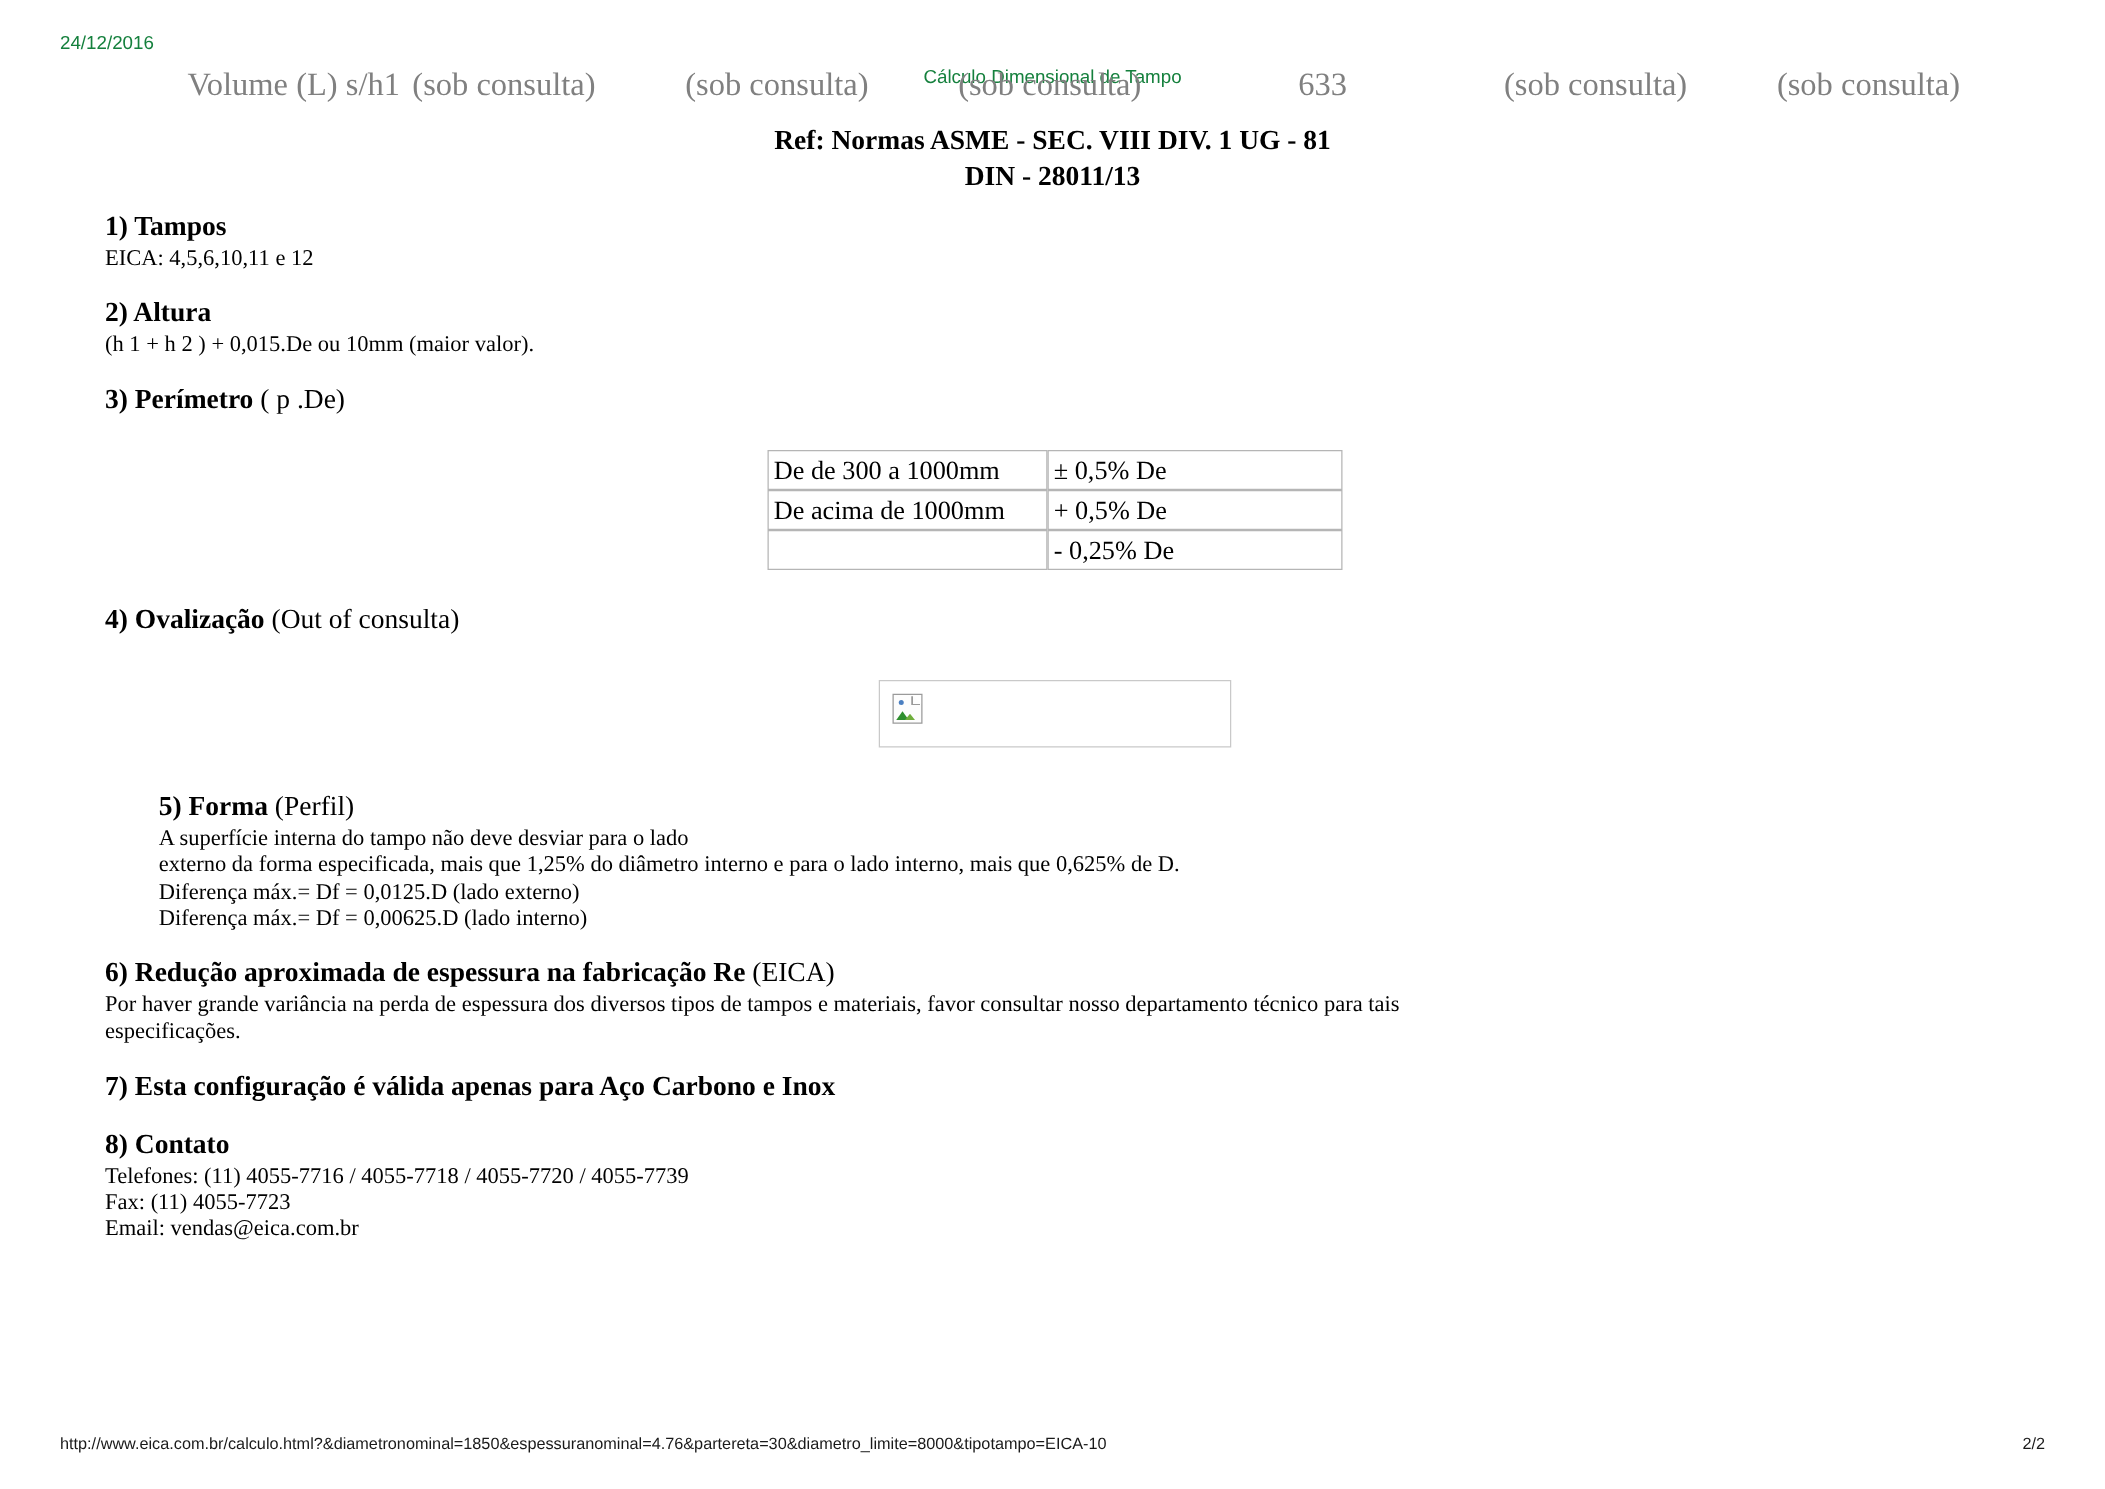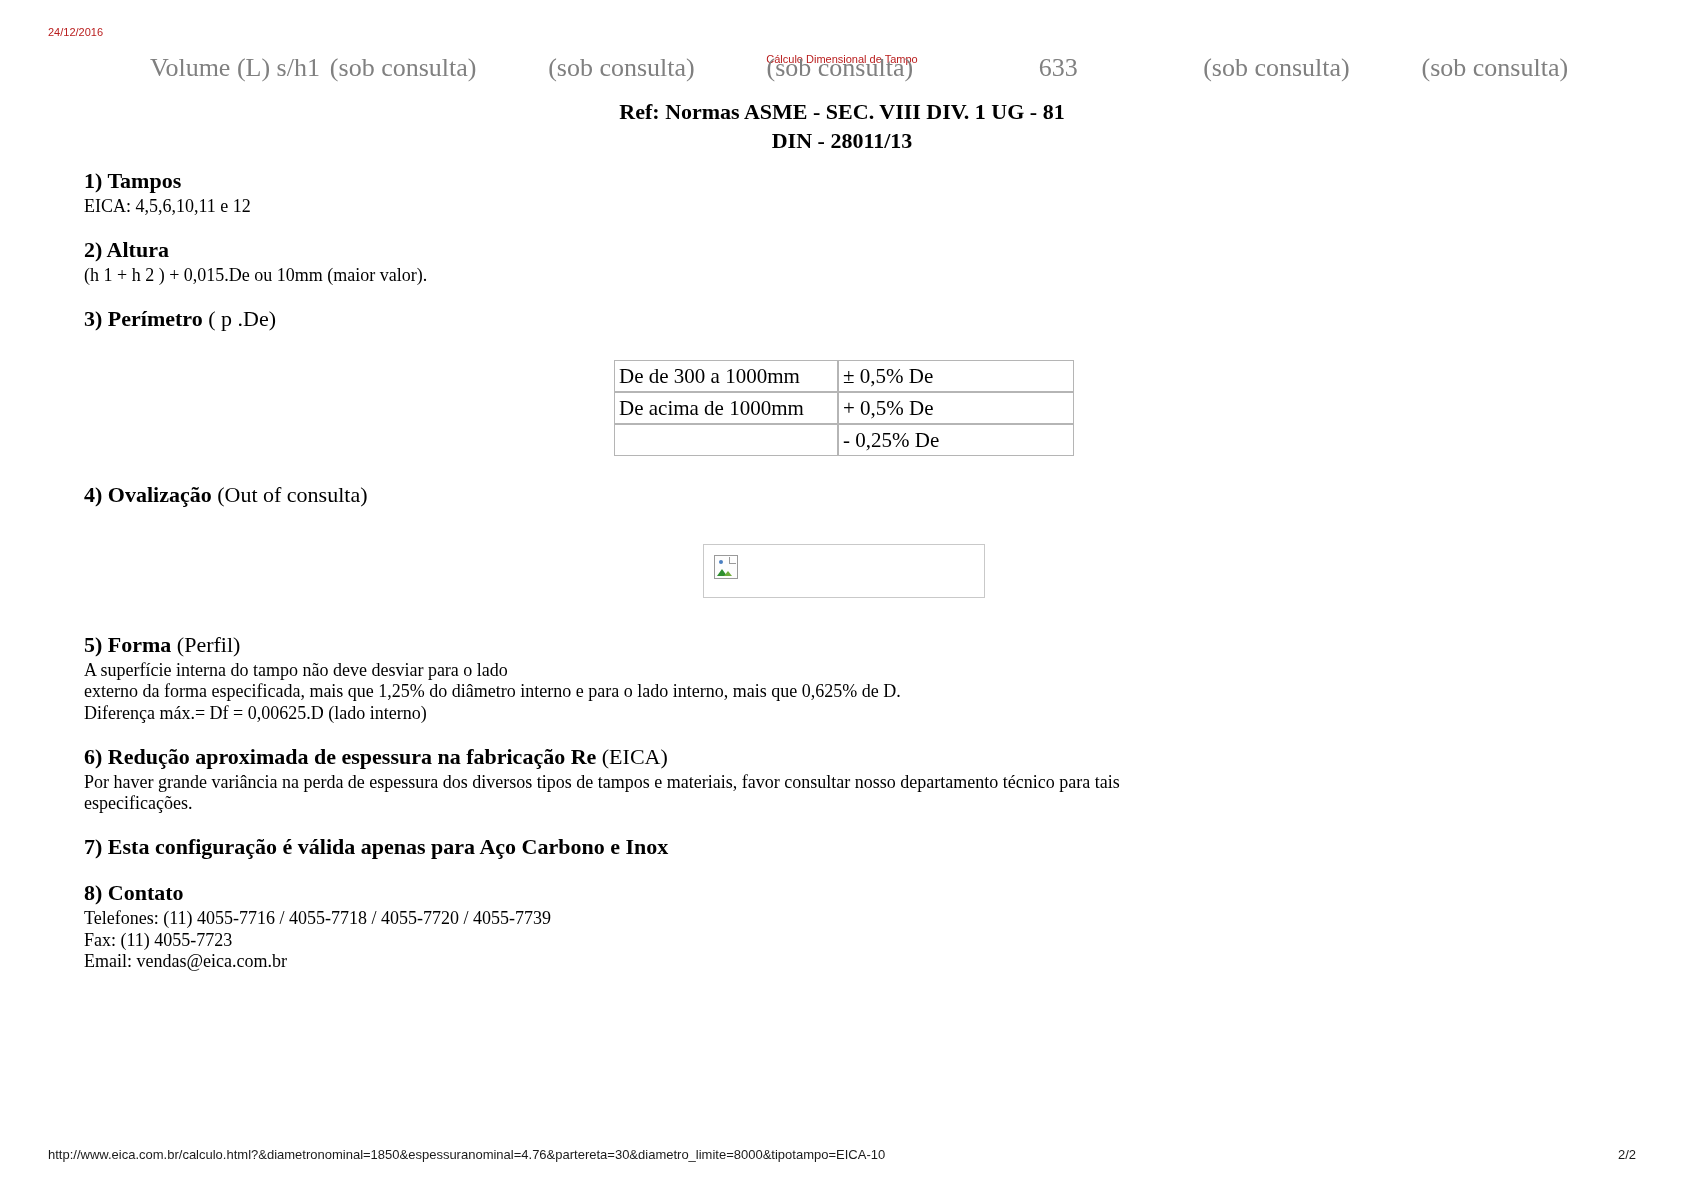--- a/index.html
+++ b/index.html
@@ -22,22 +22,22 @@
   }
 
   
   .print-header {
     position: absolute;
     top: 26px;
     left: 0;
     right: 0;
     height: 18px;
     font-family: "Liberation Sans", sans-serif;
-    font-size: 11px;
-    color: #b91c1c;
+    font-size: 15px;
+    color: #15803d;
   }
   .print-header .ph-date {
     position: absolute;
     left: 48px;
     top: 0;
   }
   .print-header .ph-title {
     position: absolute;
     left: 0;
     right: 0;
@@ -276,24 +276,25 @@
       <div class="img-box">
         <div class="broken-img">
           <div class="corner"></div>
           <div class="dot"></div>
           <div class="mtn"></div>
           <div class="mtn2"></div>
         </div>
       </div>
     </div>
 
-    <div class="sec" style="margin-top:34px;">
+    <div class="sec" style="margin-top:34px;margin-left:43px;">
       <h3><span>5) Forma</span><span class="light"> (Perfil)</span></h3>
       <p>A superfície interna do tampo não deve desviar para o lado</p>
       <p>externo da forma especificada, mais que 1,25% do diâmetro interno e para o lado interno, mais que 0,625% de D.</p>
+      <p>Diferença máx.= Df = 0,0125.D (lado externo)</p>
       <p>Diferença máx.= Df = 0,00625.D (lado interno)</p>
     </div>
 
     <div class="sec">
       <h3><span>6) Redução aproximada de espessura na fabricação Re</span><span class="light"> (EICA)</span></h3>
       <p>Por haver grande variância na perda de espessura dos diversos tipos de tampos e materiais, favor consultar nosso departamento técnico para tais</p>
       <p>especificações.</p>
     </div>
 
     <div class="sec">

